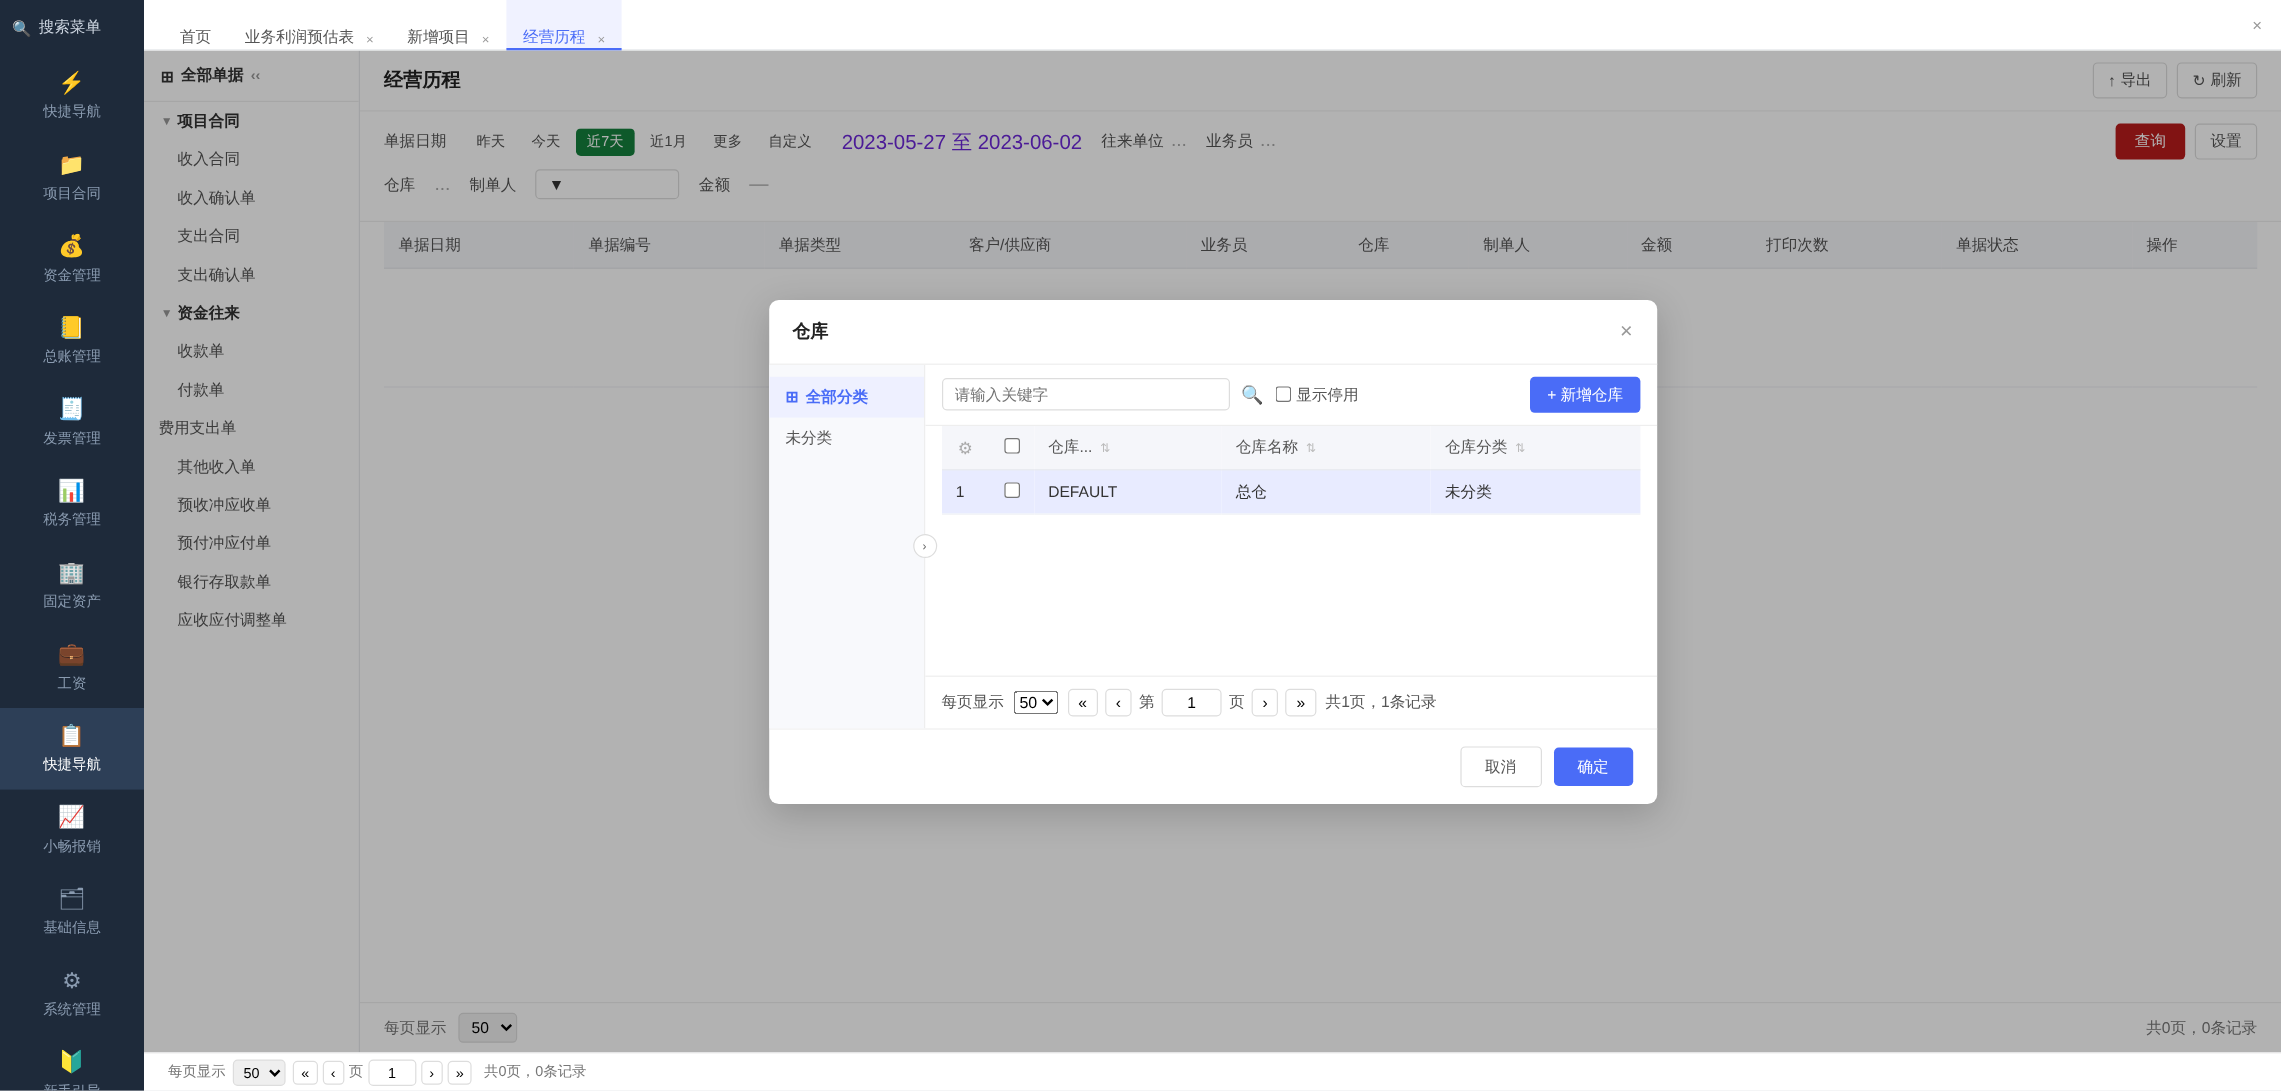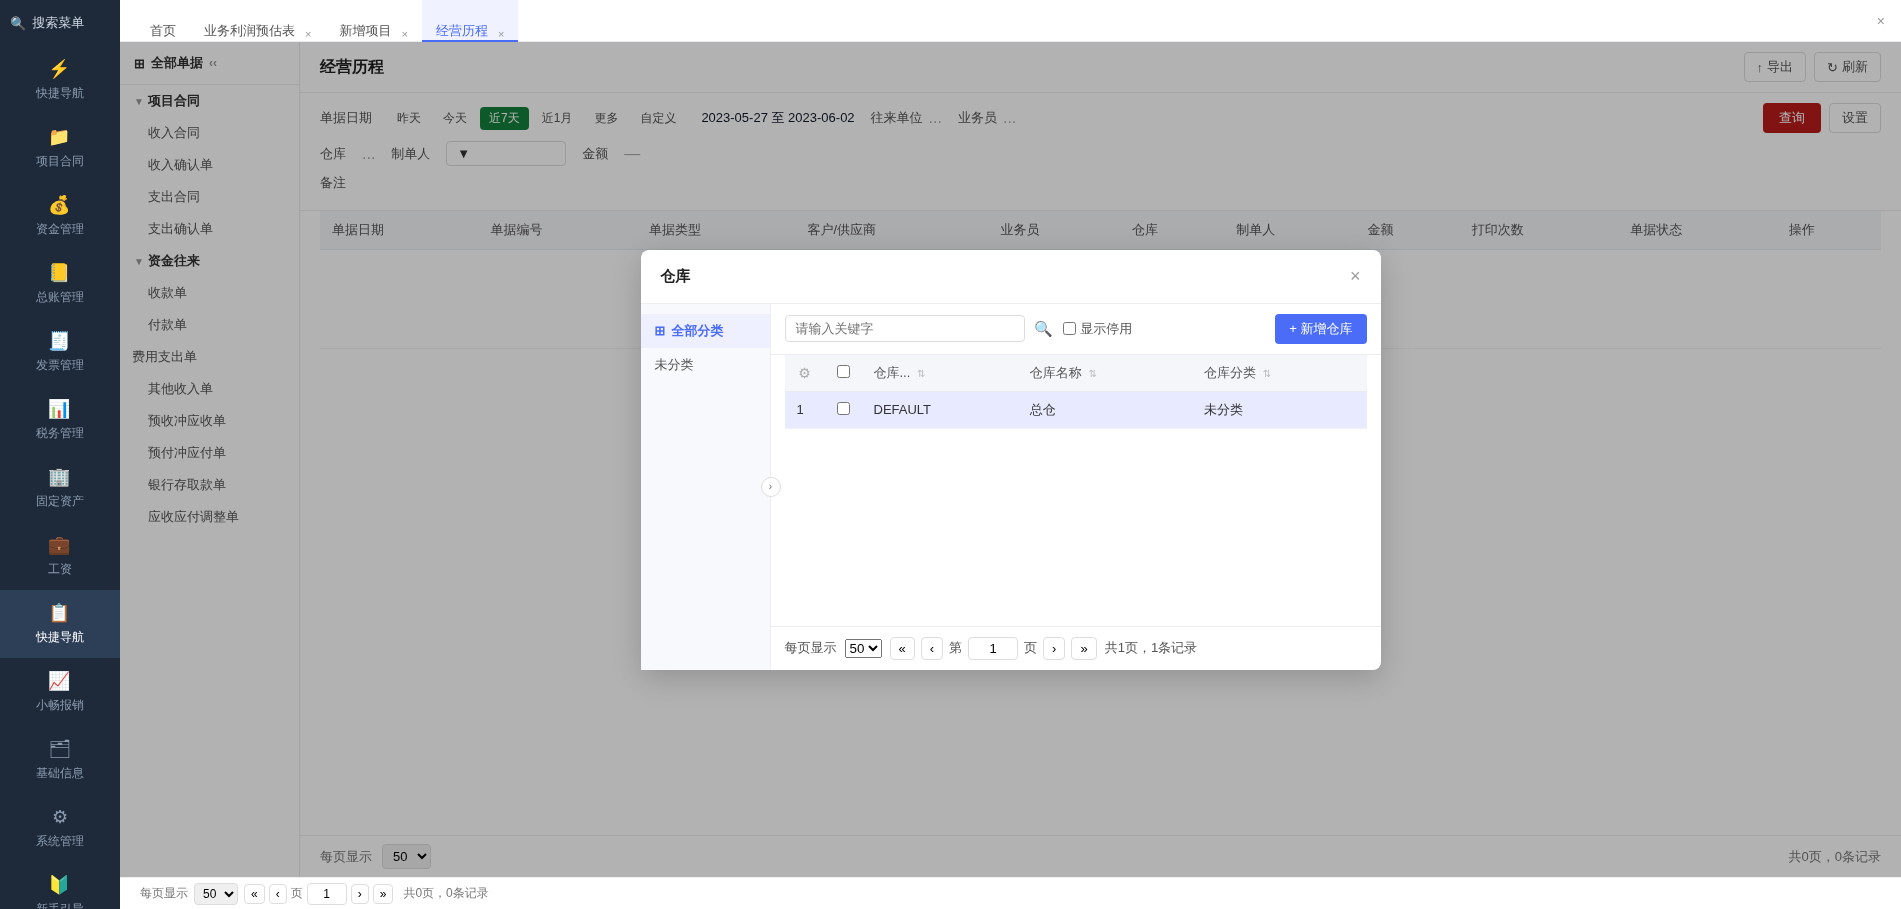--- a/index.html
+++ b/index.html
@@ -156,21 +156,21 @@
     .date-btn {
       padding: 2px 8px;
       border: 1px solid transparent;
       border-radius: 4px;
       font-size: 12px;
       cursor: pointer;
       background: transparent;
       color: #555;
     }
     .date-btn.active { background: #15803d; color: #fff; border-radius: 4px; }
-    .date-range { font-size: 13px; color: #0f172a; }
+    .date-range { font-size: 17px; color: #6d28d9; }
     .filter-field { display: flex; align-items: center; gap: 6px; }
     .filter-dots { color: #aaa; cursor: pointer; font-size: 16px; }
     .filter-select-btn {
       border: 1px solid #ddd;
       border-radius: 4px;
       padding: 4px 10px;
       font-size: 13px;
       color: #333;
       background: #fff;
       cursor: pointer;
@@ -595,23 +595,20 @@
         </div>
         <div class="filter-row">
           <span class="filter-label">仓库</span>
           <span class="filter-dots">...</span>
           <span class="filter-label">制单人</span>
           <div class="filter-select-btn">
             <span>▼</span>
           </div>
           <span class="filter-label">金额</span>
           <span class="filter-dots">—</span>
-        </div>
-        <div class="filter-row">
-          <span class="filter-label">备注</span>
         </div>
       </div>
 
       <div class="table-area">
         <table class="data-table">
           <thead>
             <tr id="table-headers-row">
                 <th>单据日期</th>
                 <th>单据编号</th>
                 <th>单据类型</th>
@@ -717,20 +714,24 @@
                 <span>第</span>
                 <input class="page-input" value="1" style="">
                 <span>页</span>
                 <button class="page-btn">›</button>
                 <button class="page-btn">»</button>
               </div>
               <span>共1页，1条记录</span>
             </div>
           </div>
         </div>
+        <div class="modal-footer">
+          <button class="btn-cancel">取消</button>
+          <button class="btn-confirm">确定</button>
+        </div>
       </div>
     </div>
   </div>
 
   <div class="status-bar">
     <span>每页显示</span>
     <select style="margin: 0 6px; border:1px solid #ddd; border-radius:4px; padding:2px 4px; font-size:12px;">
       <option>50</option>
     </select>
     <span style="display:flex; align-items:center; gap:4px;">

